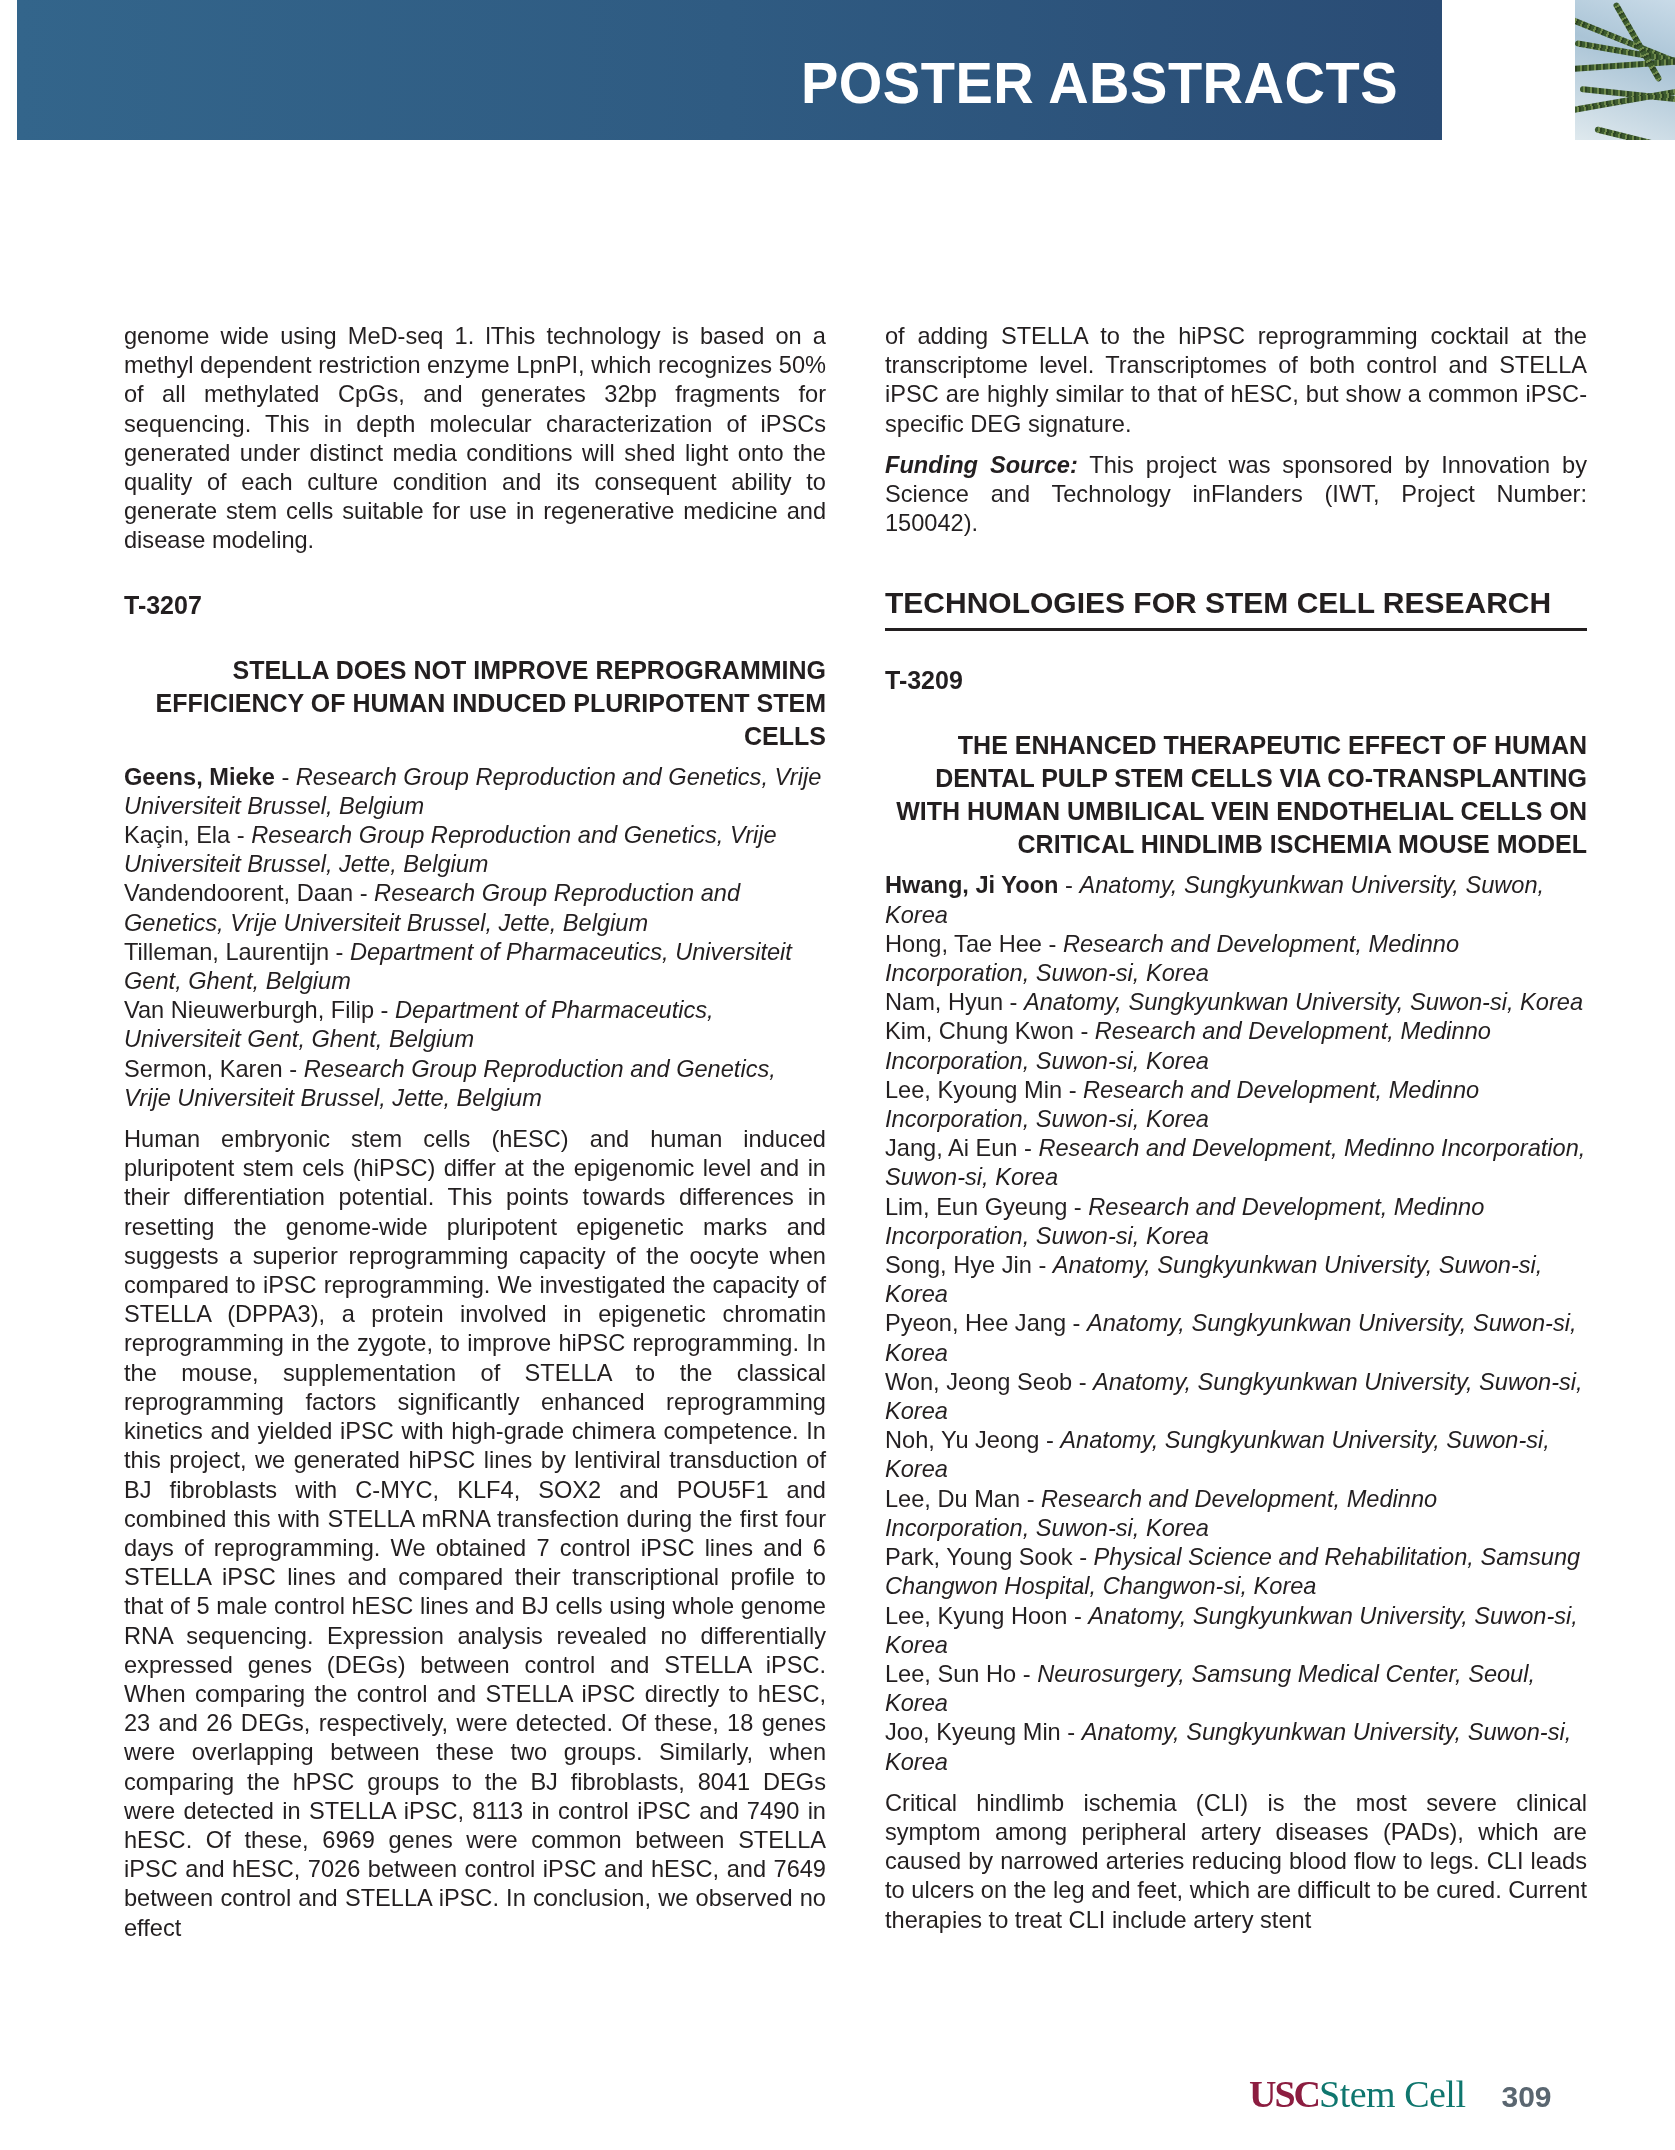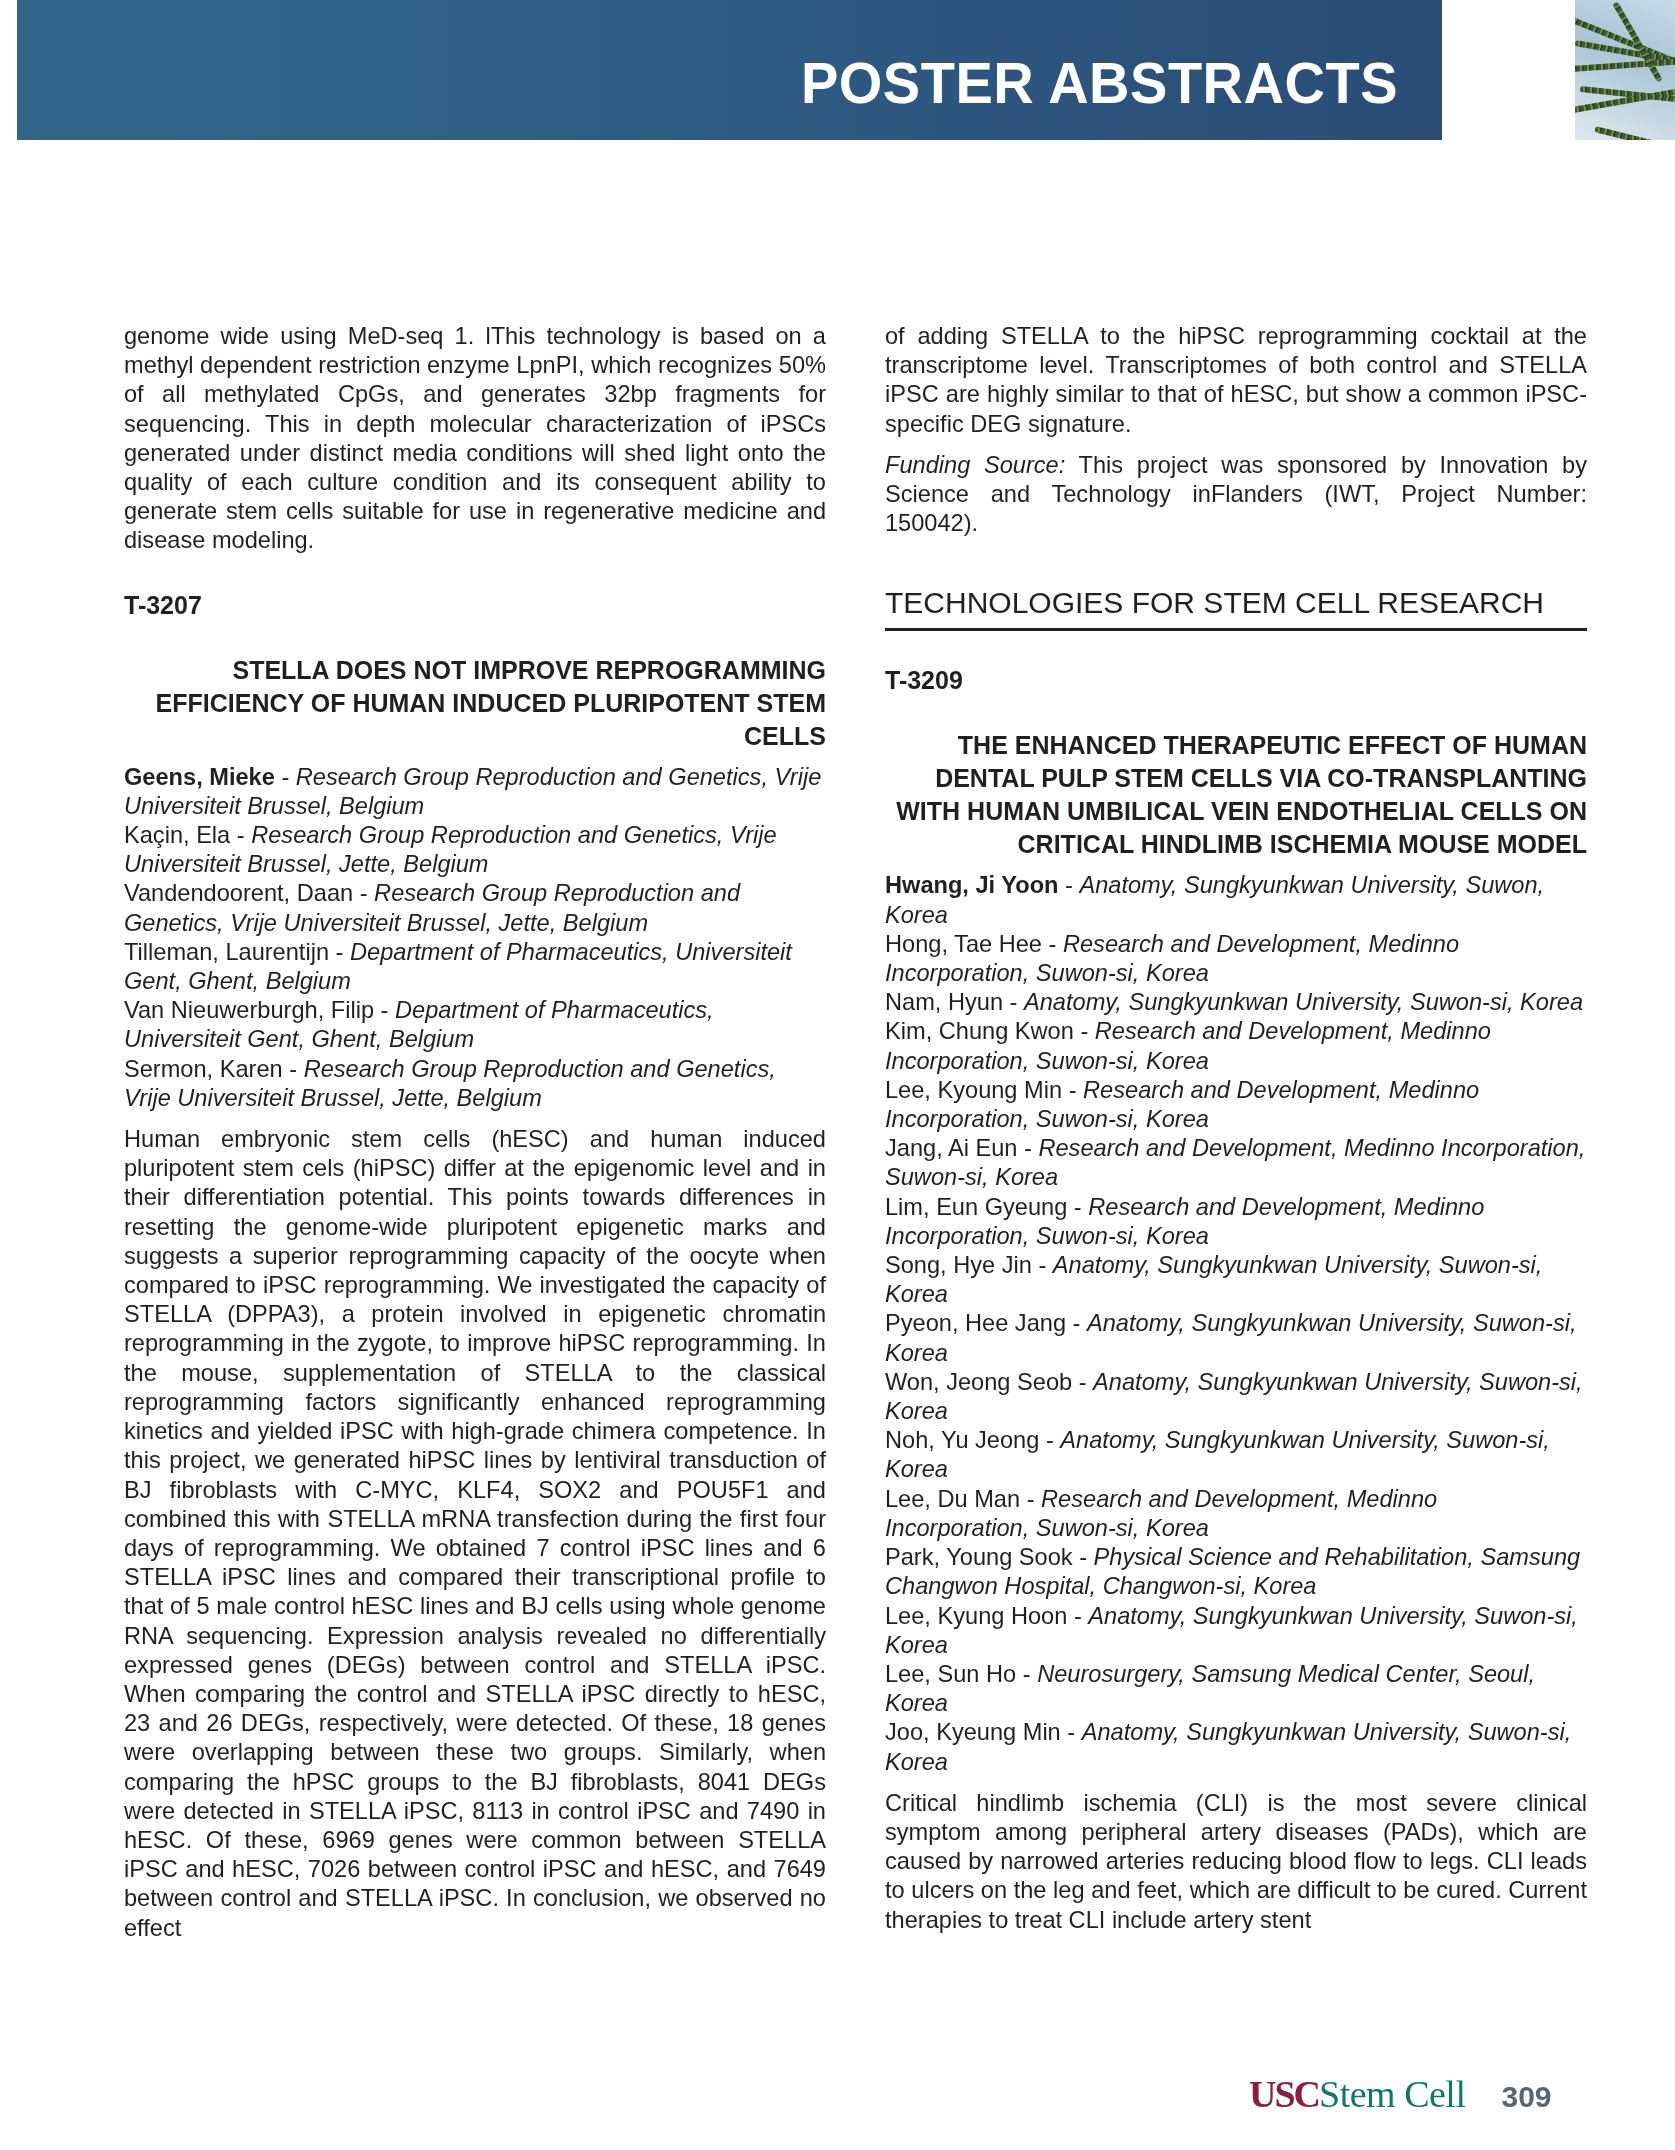--- a/index.html
+++ b/index.html
@@ -74,23 +74,23 @@
       font-size: 25px;
       line-height: 33px;
       margin: 34px 0 10px 0;
       text-align: right;
     }
     .authors { margin: 0 0 12px 0; }
     .author { display: block; }
     .author-name { font-style: normal; }
     .author-name.presenter { font-weight: bold; }
     .author-aff { font-style: italic; }
-    .funding-label { font-weight: normal; font-style: italic; }
+    .funding-label { font-weight: bold; font-style: italic; }
     .section-heading {
-      font-weight: normal;
+      font-weight: bold;
       font-size: 30px;
       line-height: 34px;
       margin: 48px 0 0 0;
       padding-bottom: 8px;
       border-bottom: 3px solid #231f20;
     }
     .footer {
       position: absolute;
       top: 2072px;
       left: 1249px;

